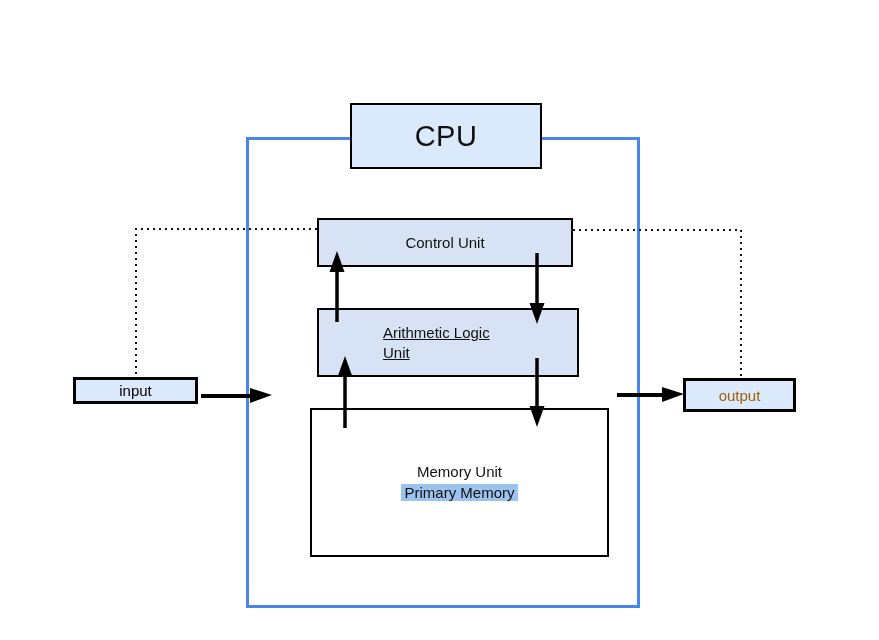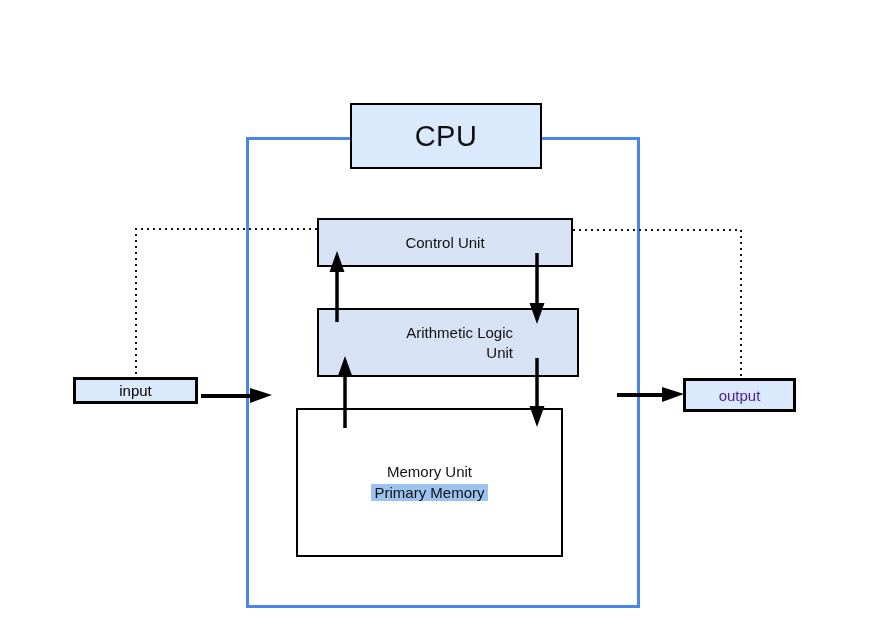--- a/index.html
+++ b/index.html
@@ -24,21 +24,21 @@
     border: 3px solid #4a86e8;
     z-index: 1;
   }
   .node {
     position: absolute;
     box-sizing: border-box;
     border: 2.5px solid #000000;
     display: flex;
     align-items: center;
     justify-content: center;
-    text-align: right;
+    text-align: left;
     color: #111111;
     z-index: 2;
   }
   .fill-light  { background: #dbe9fc; }
   .fill-medium { background: #d7e2f4; }
   .fill-white  { background: #ffffff; }
 
   .node-cpu {
     left: 350px; top: 103px;
     width: 192px; height: 66px;
@@ -53,24 +53,25 @@
   }
   .node-alu {
     left: 317px; top: 308px;
     width: 262px; height: 69px;
     font-size: 15px;
     line-height: 20px;
   }
   .node-alu .wrap-label {
     display: inline-block;
     width: 130px;
+    text-decoration: underline;
   }
   .node-memory {
-    left: 296px; top: 408px;
-    width: 267px; height: 149px;
+    left: 310px; top: 408px;
+    width: 299px; height: 149px;
     font-size: 15px;
     line-height: 20.5px;
     flex-direction: column;
   }
   .node-memory .mem-line { display: block; }
   .node-memory .highlight {
     background: #9cc2f0;
     padding: 0 3px;
     margin-top: 36px;
   }
@@ -79,21 +80,21 @@
     width: 125px; height: 27px;
     border-width: 3px;
     font-size: 15px;
     color: #000000;
   }
   .node-output {
     left: 683px; top: 378px;
     width: 113px; height: 34px;
     border-width: 3px;
     font-size: 15px;
-    color: #4c1d95;
+    color: #a16207;
   }
   .overlay {
     position: absolute;
     left: 0; top: 0;
     width: 879px; height: 640px;
     z-index: 3;
     pointer-events: none;
   }
 </style>
 </head>

